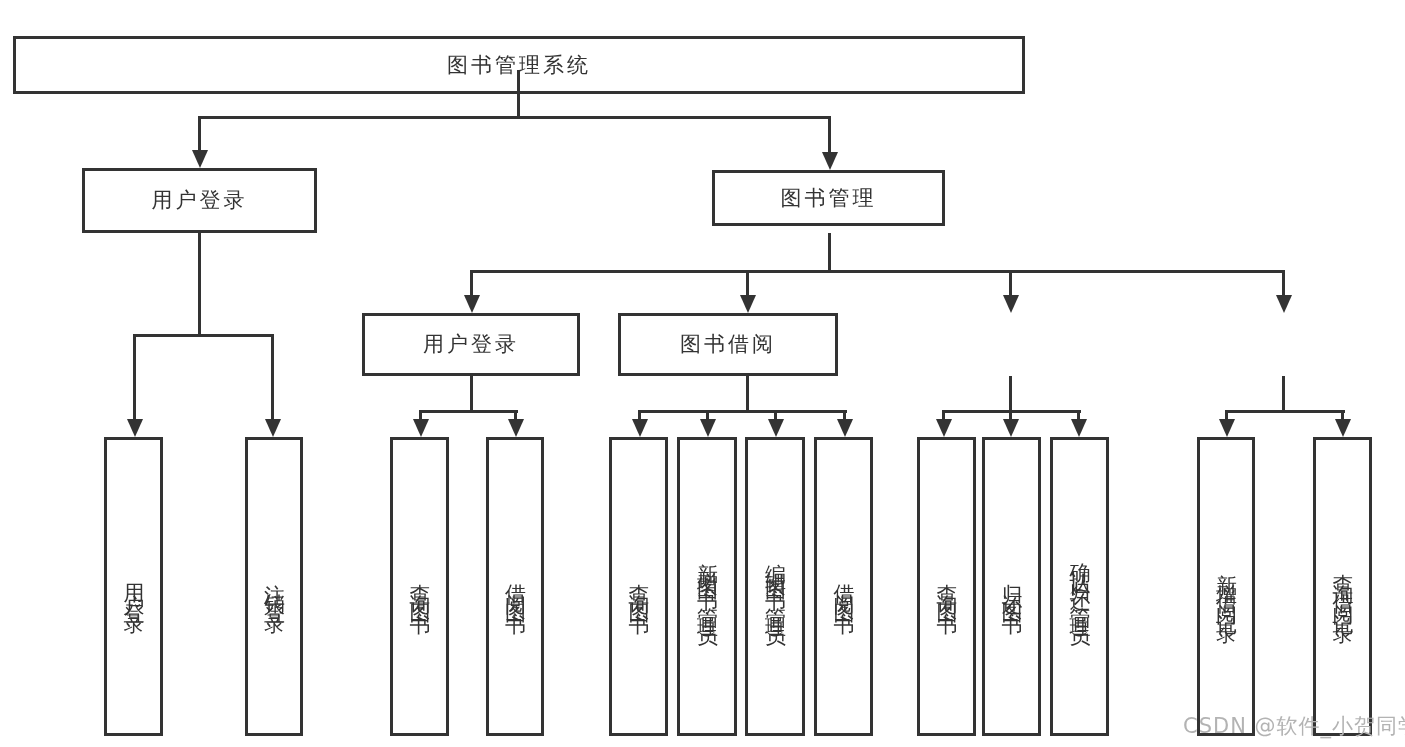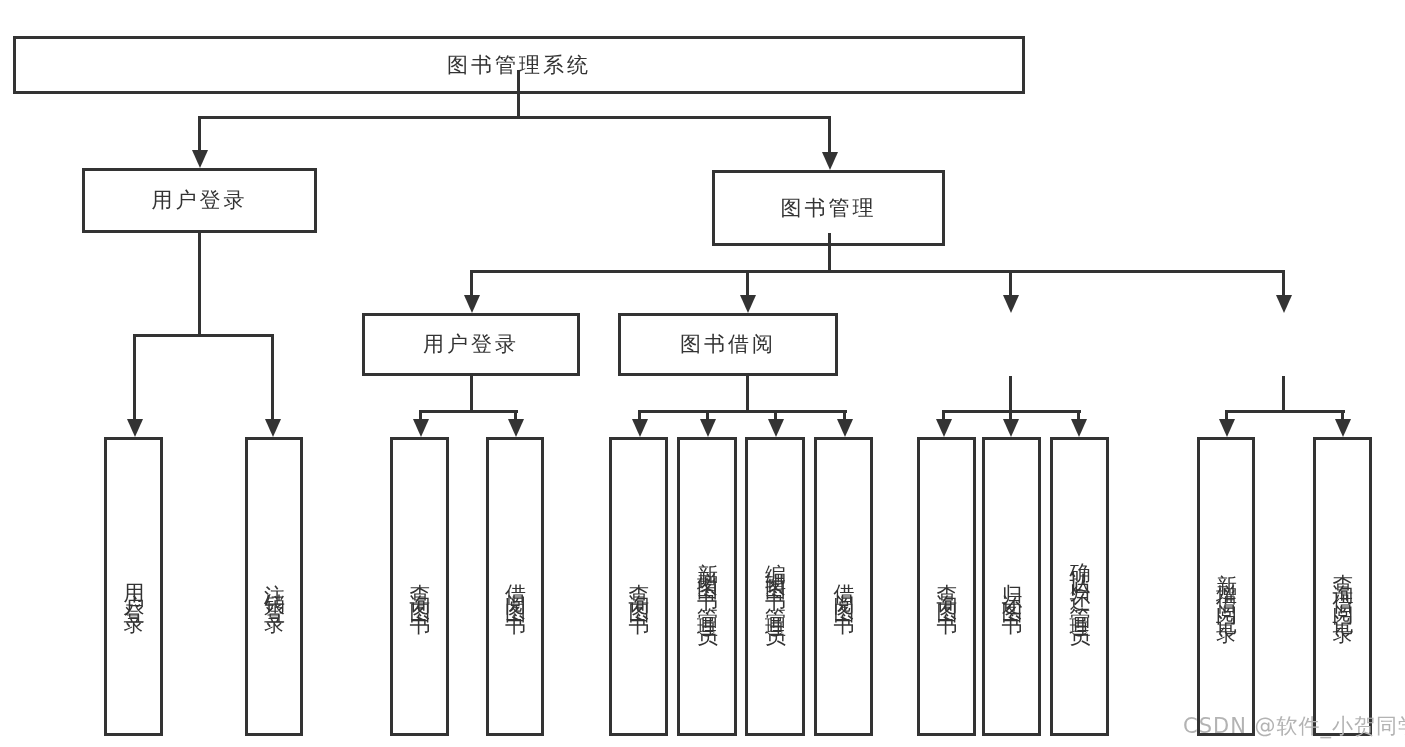--- a/index.html
+++ b/index.html
@@ -31,21 +31,21 @@
     writing-mode:vertical-rl;
     text-orientation:mixed;
     font-size:21px;
     letter-spacing:10px;
     line-height:1;
   }
   .v-box.long span{letter-spacing:9px;}
   
   .b-root{left:13px;top:12px;width:1012px;height:58px;margin-top:24px;}
   .b-user-login{left:82px;top:168px;width:235px;height:65px;}
-  .b-book-mgmt{left:712px;top:170px;width:233px;height:76px;align-items:center;}
+  .b-book-mgmt{left:712px;top:170px;width:233px;height:56px;align-items:center;}
   .b-new-book{left:362px;top:313px;width:218px;height:63px;}
   .b-book-borrow{left:618px;top:313px;width:220px;height:63px;}
   .b-current-borrow{left:902px;top:313px;width:215px;height:63px;}
   .b-borrow-record{left:1173px;top:313px;width:220px;height:63px;}
   .b-leaf-user-login{left:104px;top:437px;width:59px;height:299px;}
   .b-leaf-logout{left:245px;top:437px;width:58px;height:299px;}
   .b-leaf-query1{left:390px;top:437px;width:59px;height:299px;}
   .b-leaf-borrow1{left:486px;top:437px;width:58px;height:299px;}
   .b-leaf-query2{left:609px;top:437px;width:59px;height:299px;}
   .b-leaf-add-book{left:677px;top:437px;width:60px;height:299px;}

